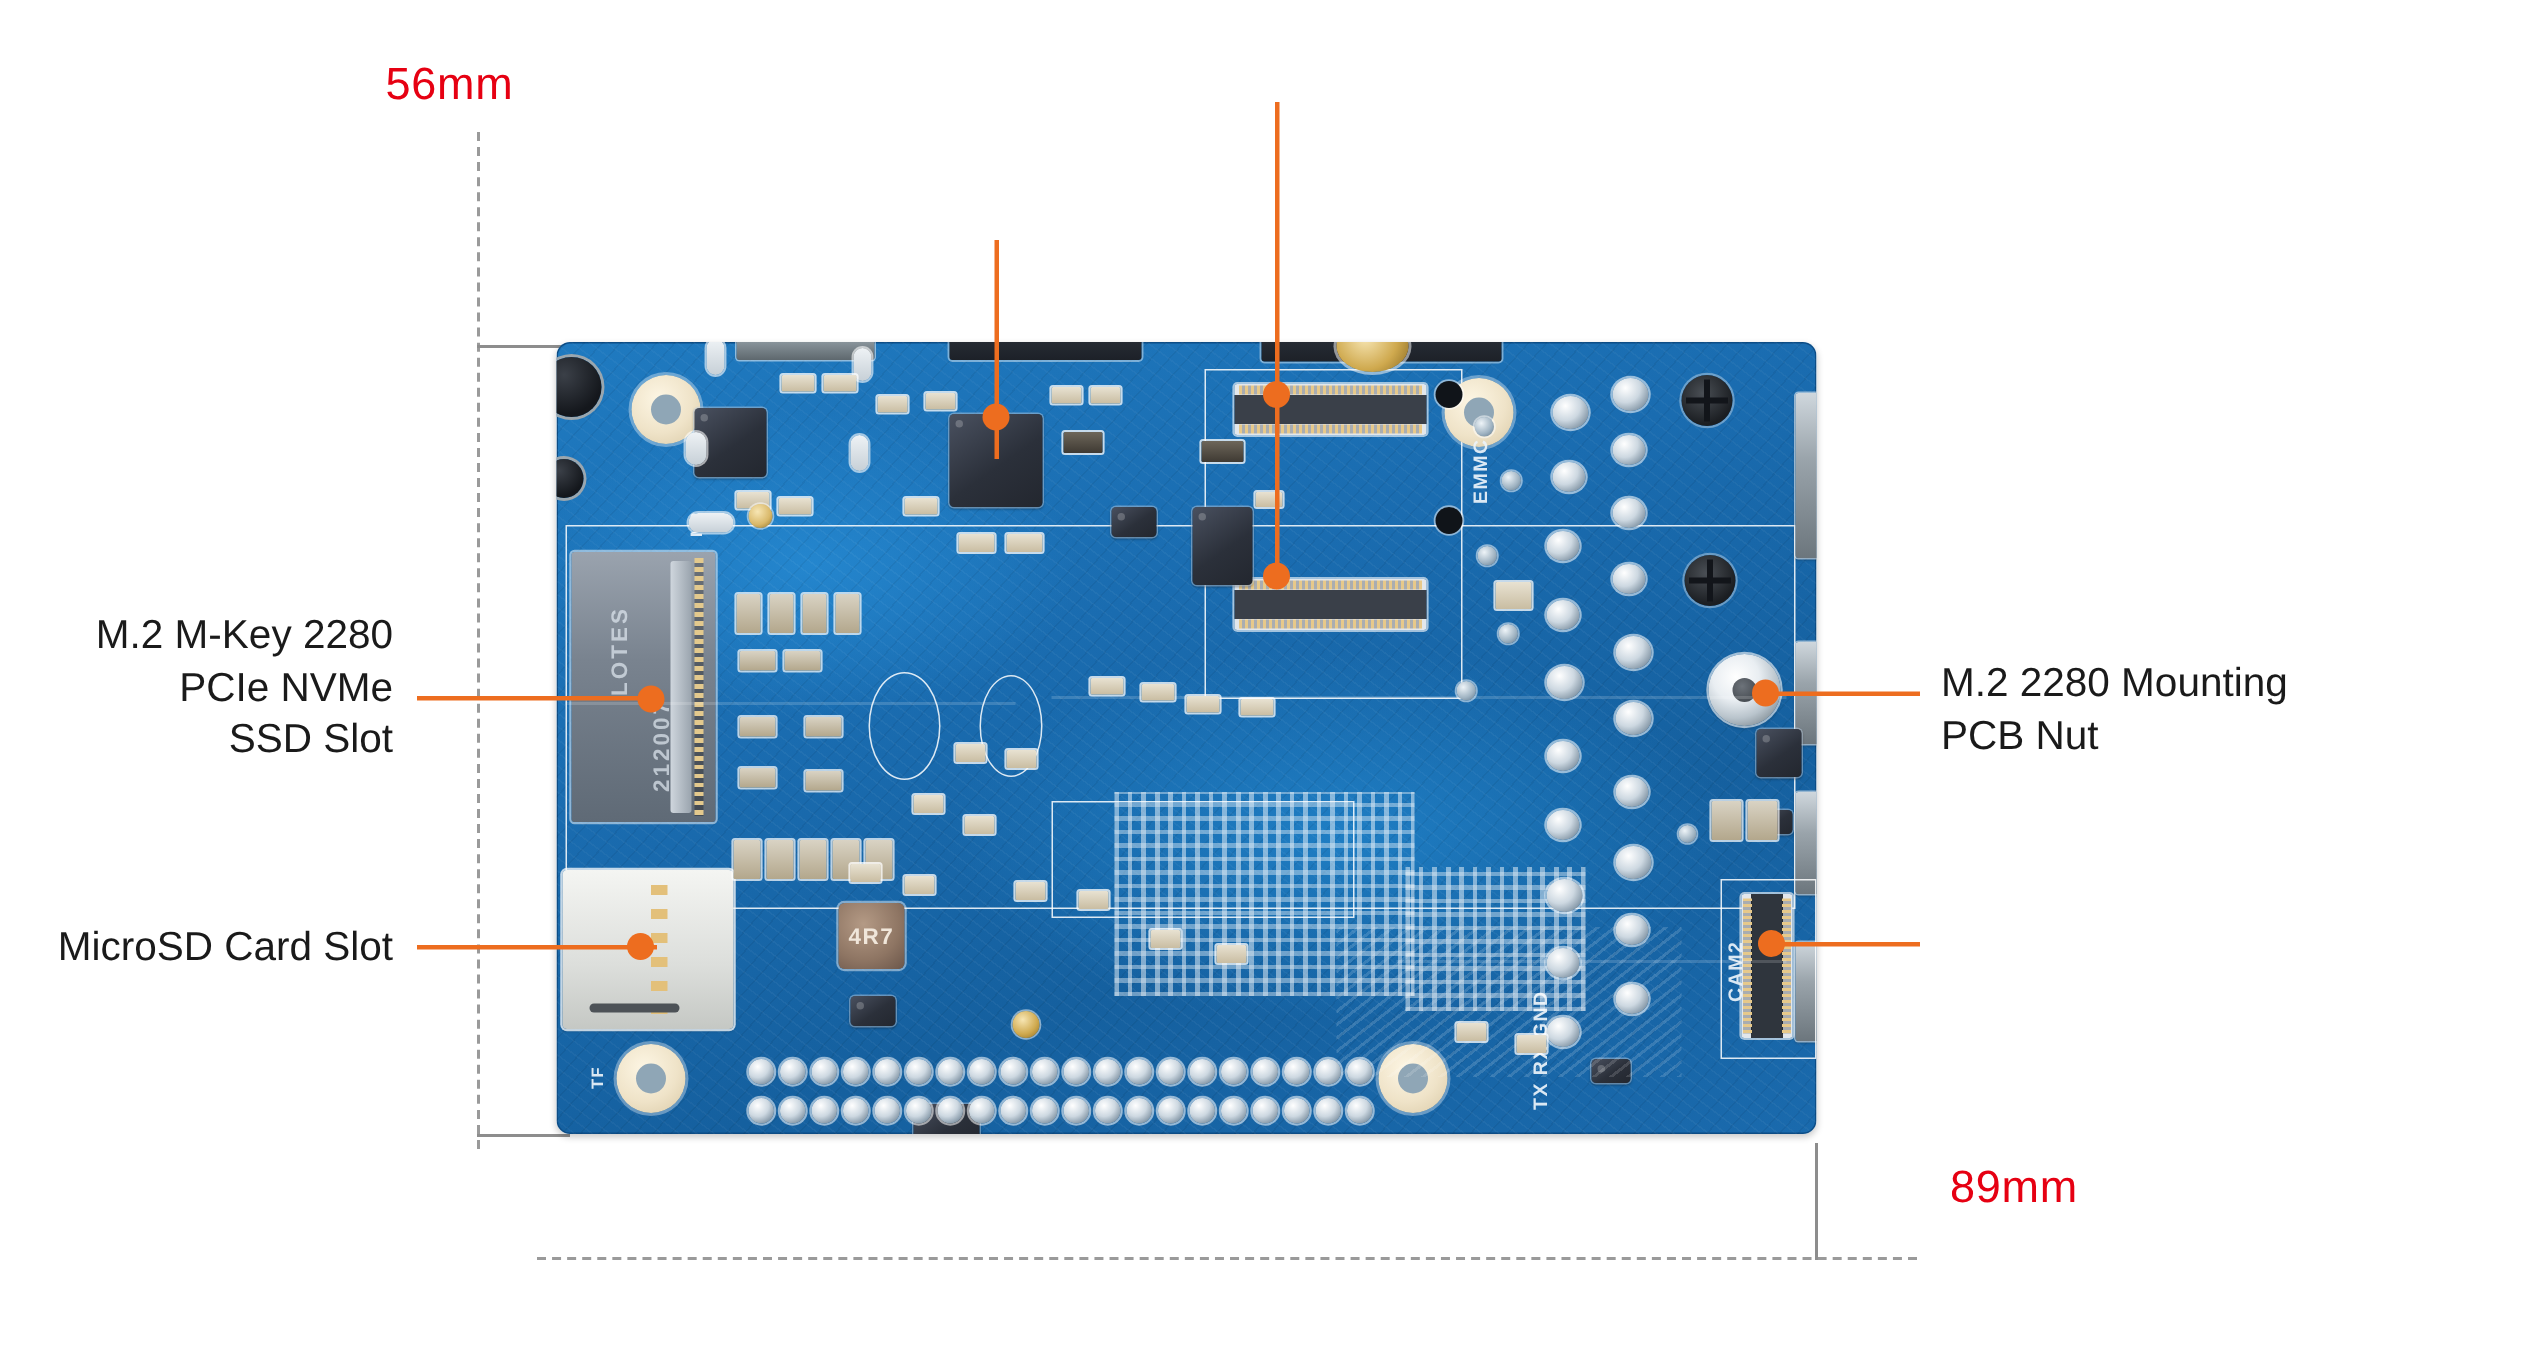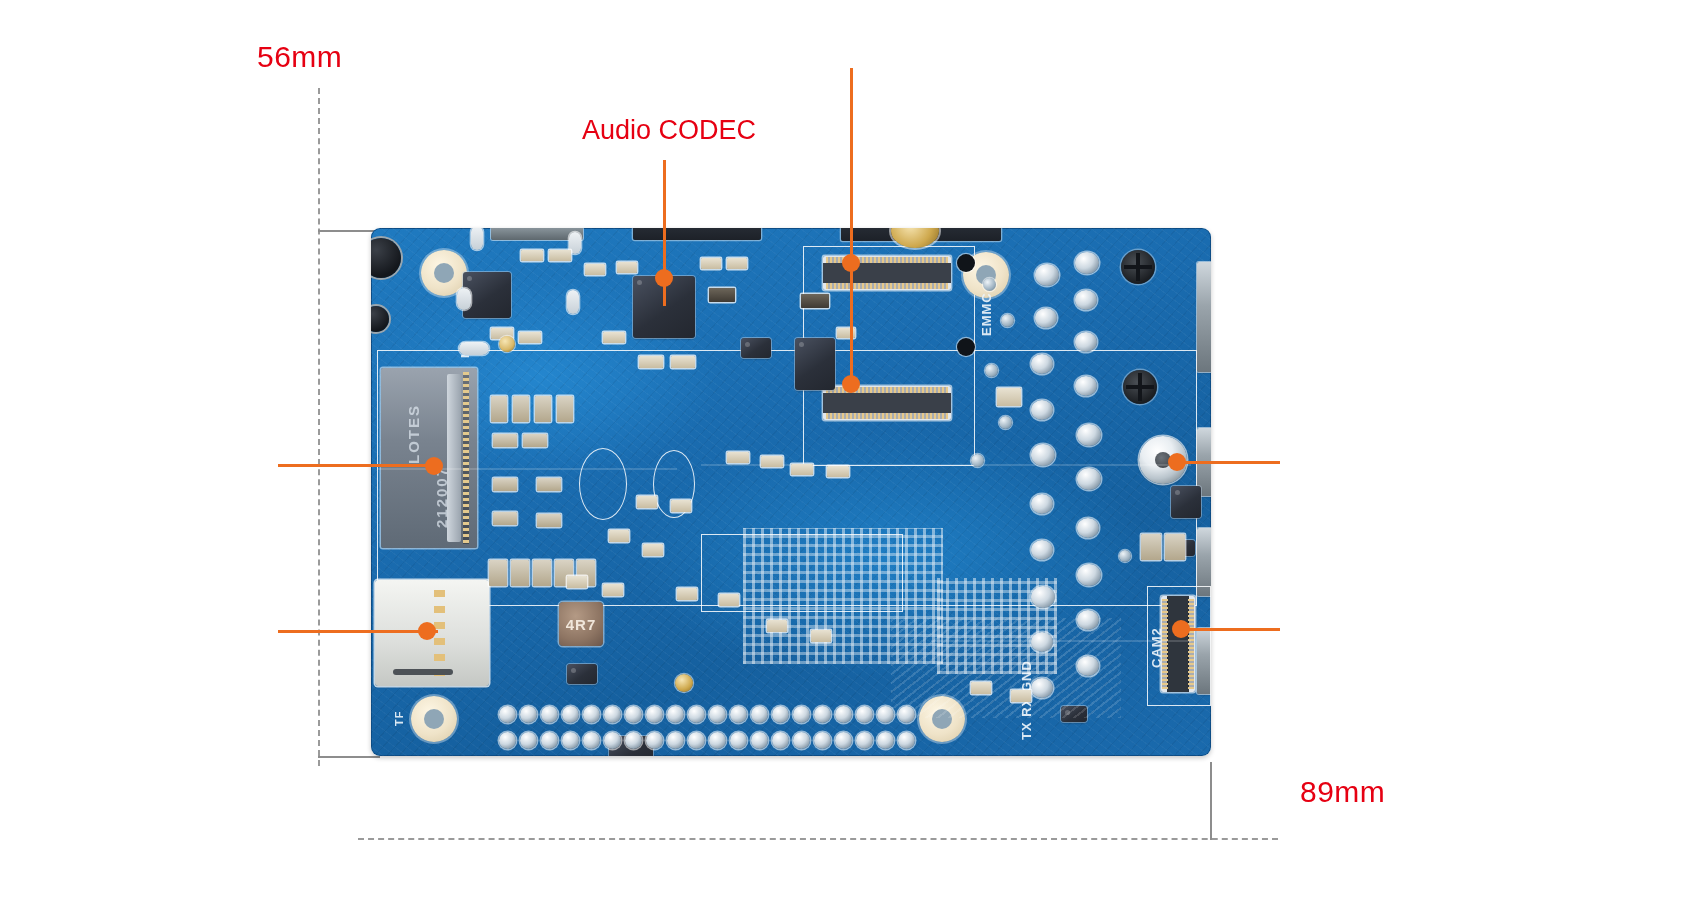--- a/index.html
+++ b/index.html
@@ -362,31 +362,36 @@
     <div class="res" style="left:306px;top:360px;width:20px;height:12px;"></div>
     <div class="res" style="left:348px;top:366px;width:20px;height:12px;"></div>
     <div class="res" style="left:396px;top:392px;width:20px;height:12px;"></div>
     <div class="res" style="left:440px;top:402px;width:20px;height:12px;"></div>
     <div class="res" style="left:600px;top:454px;width:20px;height:12px;"></div>
     <div class="res" style="left:640px;top:462px;width:20px;height:12px;"></div>
   </div>
 
   <div class="lead-v" style="left:663px;top:160px;height:146px;"></div>
   <div class="dot" style="left:655px;top:269px;"></div>
-  <div class="callout red c-align" style="left:519px;top:113px;width:300px;">Audio CODEC</div>
 
   <div class="lead-v" style="left:850px;top:68px;height:320px;"></div>
   <div class="dot" style="left:842px;top:254px;"></div>
   <div class="dot" style="left:842px;top:375px;"></div>
 
   <div class="lead" style="left:278px;top:464px;width:160px;"></div>
   <div class="dot" style="left:425px;top:457px;"></div>
+  <div class="callout r-align" style="left:0px;top:406px;width:262px;">M.2 M-Key 2280
+PCIe NVMe
+SSD Slot</div>
 
   <div class="lead" style="left:278px;top:630px;width:160px;"></div>
   <div class="dot" style="left:418px;top:622px;"></div>
+  <div class="callout r-align" style="left:0px;top:614px;width:262px;">MicroSD Card Slot</div>
 
   <div class="lead" style="left:1175px;top:461px;width:105px;"></div>
   <div class="dot" style="left:1168px;top:453px;"></div>
+  <div class="callout" style="left:1294px;top:438px;width:400px;">M.2 2280 Mounting
+PCB Nut</div>
 
   <div class="lead" style="left:1180px;top:628px;width:100px;"></div>
   <div class="dot" style="left:1172px;top:620px;"></div>
 
 </div>
 
 </body></html>

